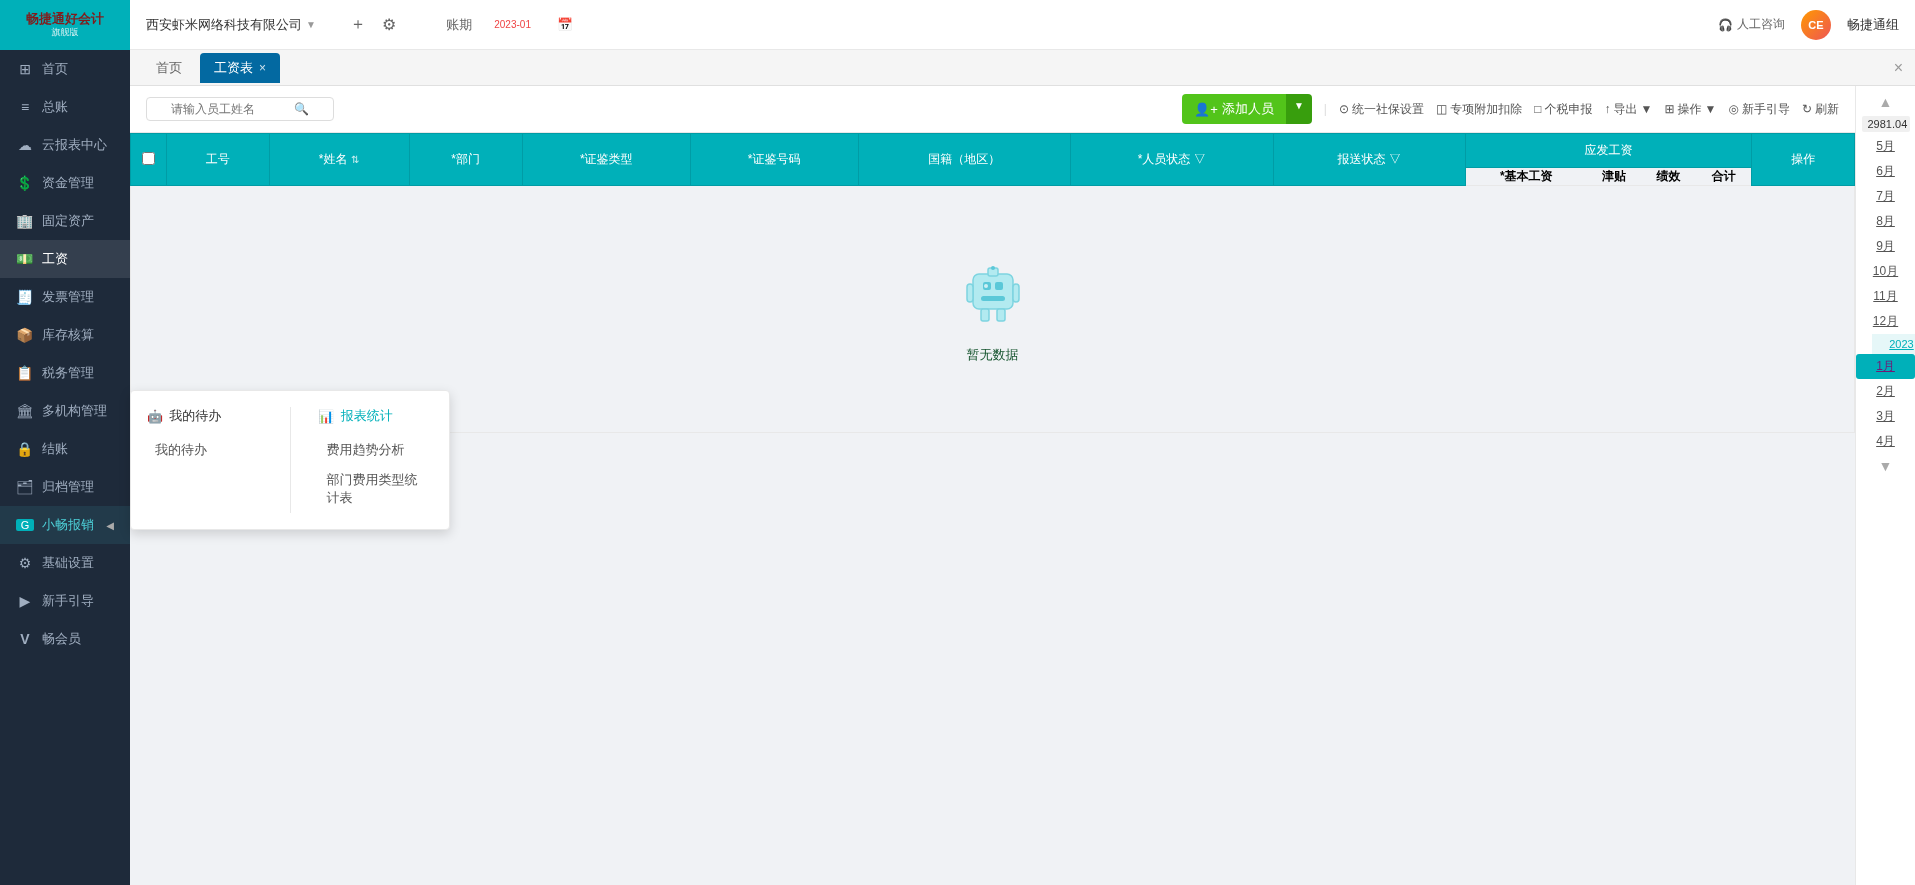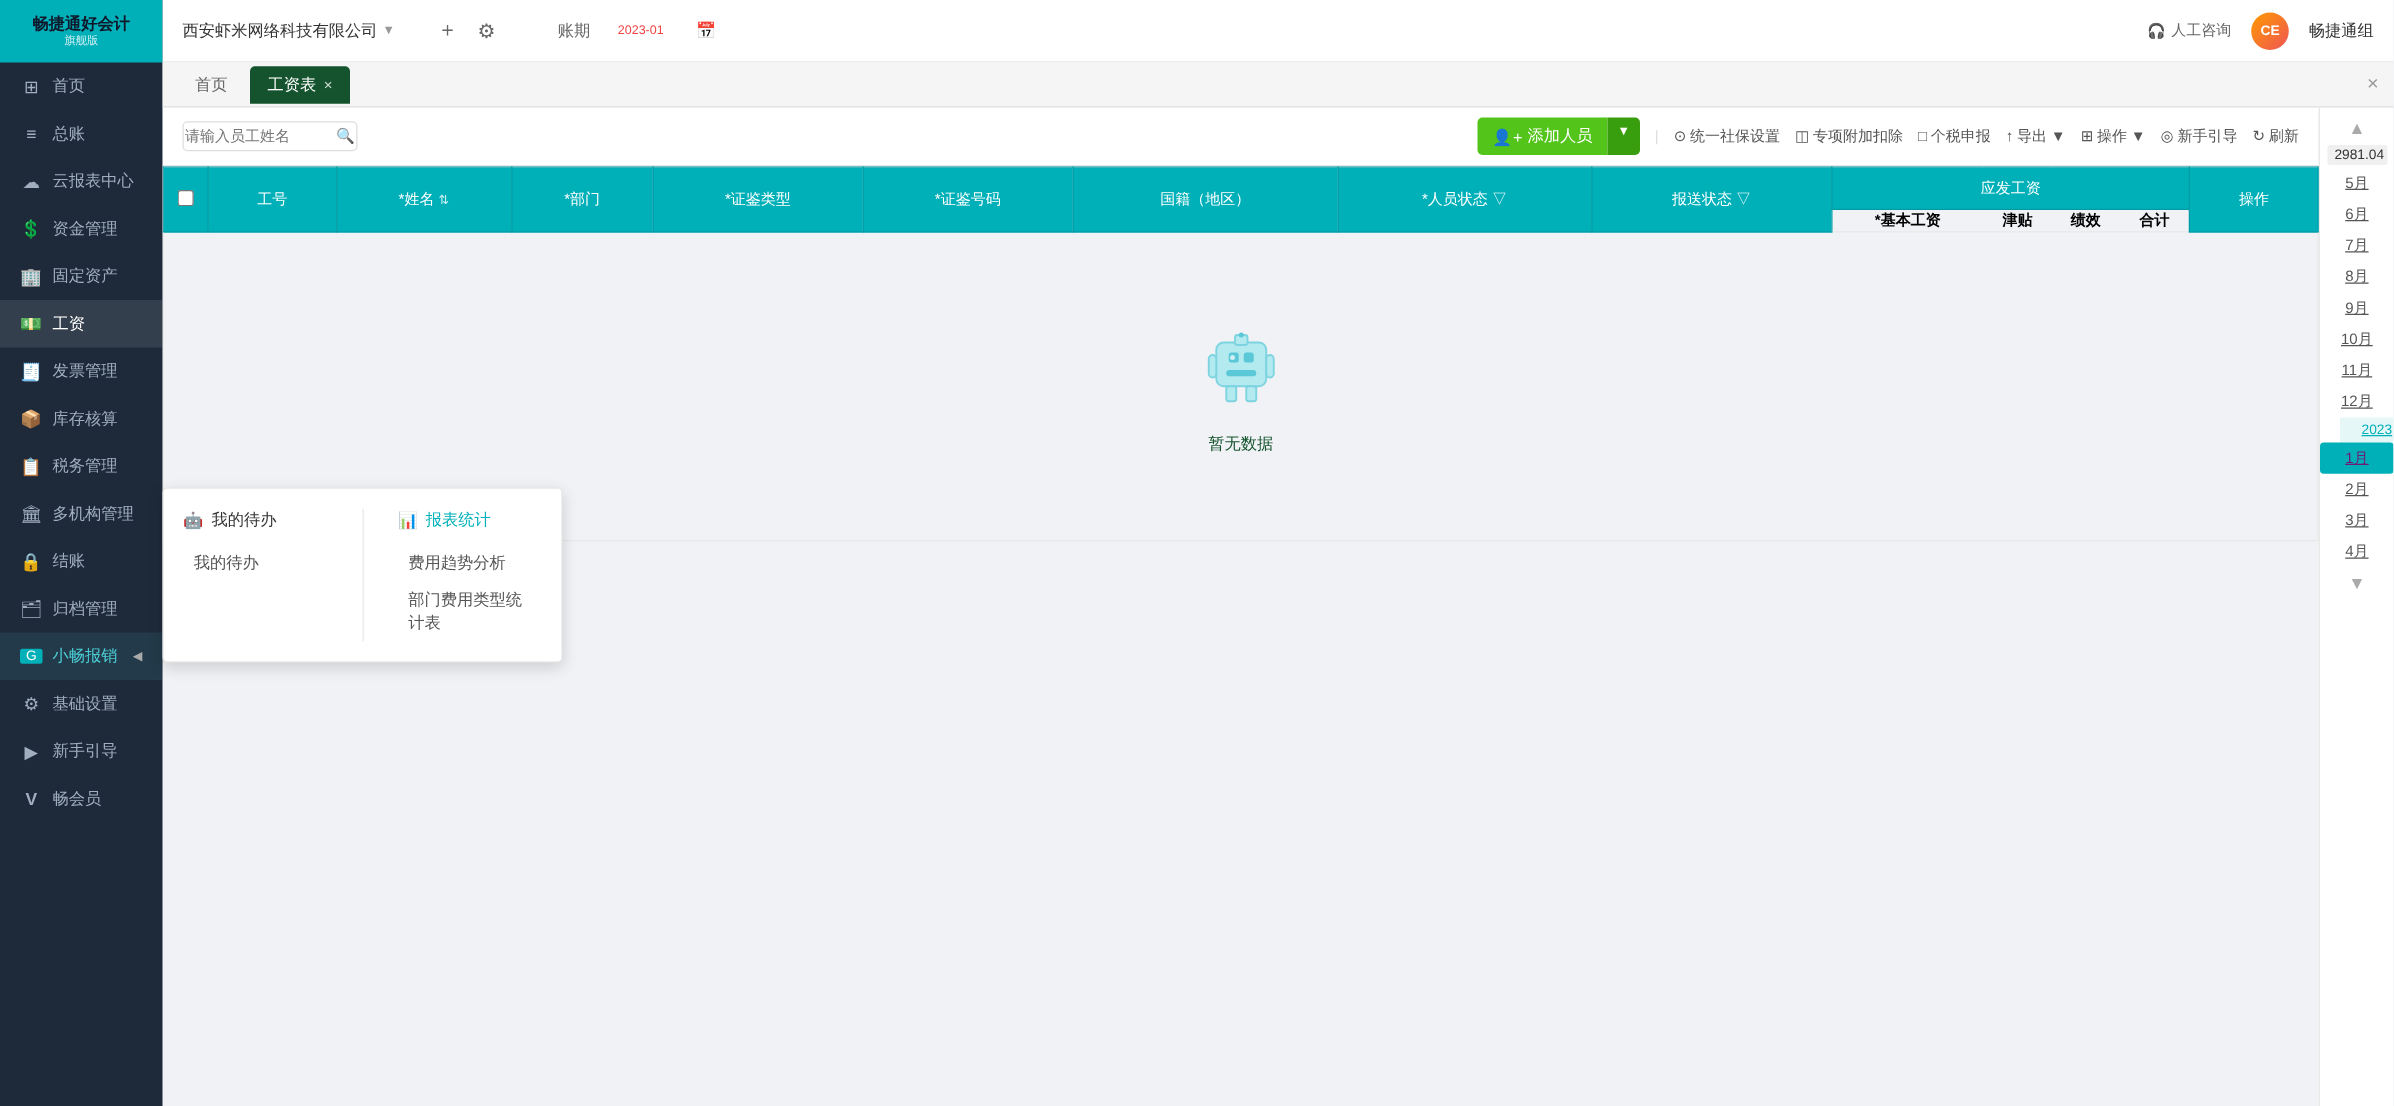--- a/index.html
+++ b/index.html
@@ -17,21 +17,21 @@
     .sidebar-logo {
       background: #00b0b9;
       height: 50px;
       display: flex;
       align-items: center;
       justify-content: center;
       flex-direction: column;
       padding: 6px;
     }
     .logo-text {
-      color: #0f172a;
+      color: #7f1d1d;
       font-size: 13px;
       font-weight: bold;
       line-height: 1.2;
       text-align: center;
     }
     .logo-sub {
       color: rgba(255,255,255,0.8);
       font-size: 9px;
     }
     .sidebar-menu {
@@ -143,21 +143,21 @@
       padding: 6px 14px;
       border-radius: 4px 4px 0 0;
       cursor: pointer;
       font-size: 13px;
       color: #666;
       display: flex;
       align-items: center;
       gap: 6px;
     }
     .tab-item.active {
-      background: #14532d;
+      background: #0369a1;
       color: white;
       align-items: center;
     }
     .tab-close {
       font-size: 12px;
       cursor: pointer;
       color: rgba(255,255,255,0.8);
     }
 
     
@@ -168,23 +168,23 @@
       align-items: center;
       gap: 12px;
       border-bottom: 1px solid #e8e8e8;
       flex-shrink: 0;
     }
     .search-box {
       display: flex;
       align-items: center;
       border: 1px solid #ddd;
       border-radius: 4px;
-      padding: 4px 1px;
+      padding: 4px 24px;
       gap: 4px;
-      width: 140px;
+      width: 188px;
       background: #fff;
     }
     .search-input {
       border: none; outline: none; font-size: 12px; color: #999; width: 100%;
       background: transparent;
     }
     .add-btn-arrow {
       background: #389e0d;
       padding: 6px 8px;
       border-radius: 0 4px 4px 0;

